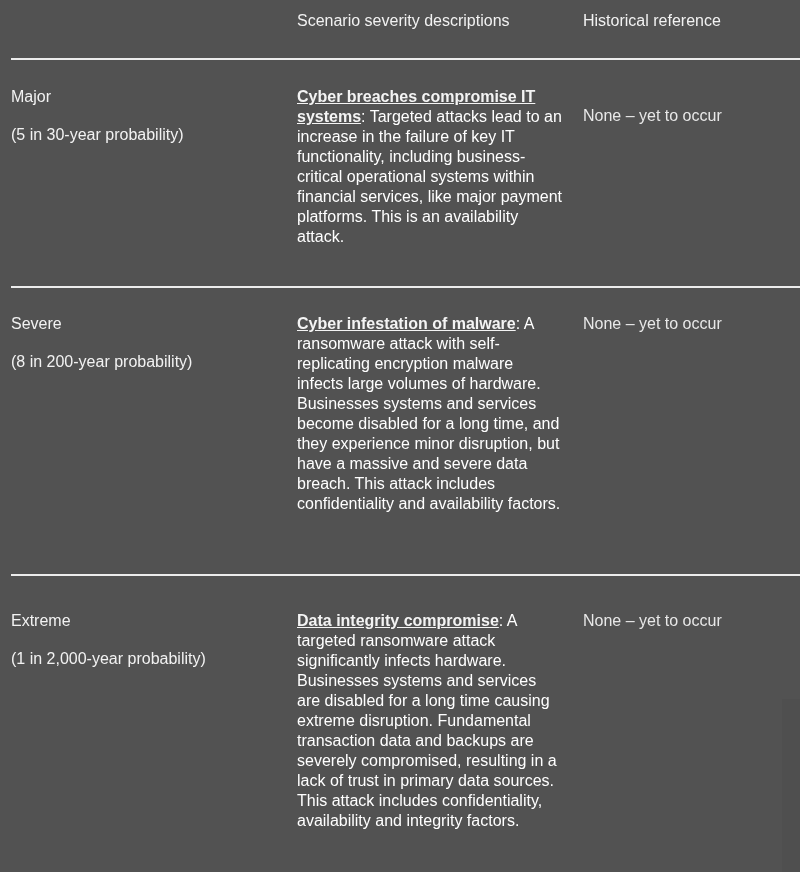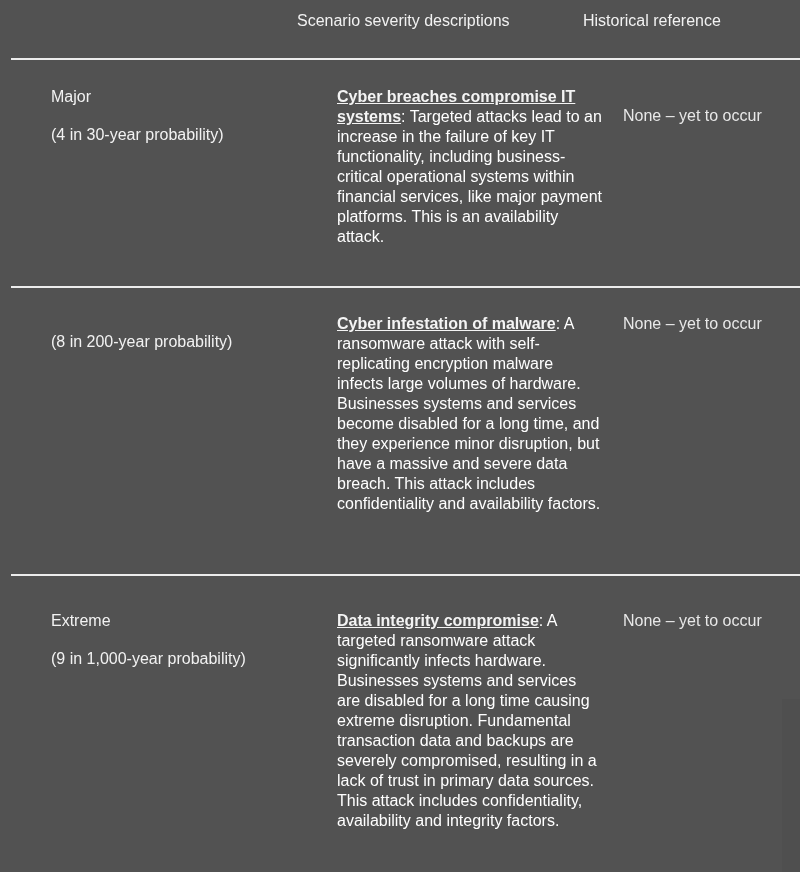--- a/index.html
+++ b/index.html
@@ -46,21 +46,20 @@
     .col3 { left: 572px; width: 215px; }
     .row {
       position: relative;
       border-bottom: 2px solid #ececec;
     }
     .row .cell {
       position: absolute;
       font-size: 16px;
       line-height: 20px;
       color: #e8e8e8;
-      margin-left: 40px;
     }
     .level-name { display: block; color: #f2f2f2; }
     .level-prob { display: block; margin-top: 18px; color: #f2f2f2; }
     .desc-title { font-weight: bold; color: #f4f4f4; text-decoration: underline; }
     .desc-body { color: #ffffff; }
     .hist { color: #e4e4e4; }
     .row-1 { height: 226px; }
     .row-2 { height: 286px; }
     .row-3 { height: 300px; border-bottom: none; }
   </style>
@@ -71,41 +70,42 @@
 
 <div class="table">
   <div class="header-row">
     <div class="cell col3">Historical reference</div>
     <div class="cell col2">Scenario severity descriptions</div>
   </div>
 
   <div class="row row-1">
     <div class="cell col1" style="top:27px">
       <span class="level-name">Major</span>
-      <span class="level-prob">(4 in 30-year probability)</span>
+      <span class="level-prob">(5 in 30-year probability)</span>
     </div>
     <div class="cell col2" style="top:27px">
       <span class="desc-title">Cyber breaches compromise IT systems</span><span class="desc-body">: Targeted attacks lead to an increase in the failure of key IT functionality, including business-critical operational systems within financial services, like major payment platforms. This is an availability attack.</span>
     </div>
     <div class="cell col3 hist" style="top:46px">None – yet to occur</div>
   </div>
 
   <div class="row row-2">
     <div class="cell col1" style="top:26px">
+      <span class="level-name">Severe</span>
       <span class="level-prob">(8 in 200-year probability)</span>
     </div>
     <div class="cell col2" style="top:26px">
       <span class="desc-title">Cyber infestation of malware</span><span class="desc-body">: A ransomware attack with self-replicating encryption malware infects large volumes of hardware. Businesses systems and services become disabled for a long time, and they experience minor disruption, but have a massive and severe data breach. This attack includes confidentiality and availability factors.</span>
     </div>
     <div class="cell col3 hist" style="top:26px">None – yet to occur</div>
   </div>
 
   <div class="row row-3">
     <div class="cell col1" style="top:35px">
       <span class="level-name">Extreme</span>
-      <span class="level-prob">(9 in 1,000-year probability)</span>
+      <span class="level-prob">(1 in 2,000-year probability)</span>
     </div>
     <div class="cell col2" style="top:35px">
       <span class="desc-title">Data integrity compromise</span><span class="desc-body">: A targeted ransomware attack significantly infects hardware. Businesses systems and services are disabled for a long time causing extreme disruption. Fundamental transaction data and backups are severely compromised, resulting in a lack of trust in primary data sources. This attack includes confidentiality, availability and integrity factors.</span>
     </div>
     <div class="cell col3 hist" style="top:35px">None – yet to occur</div>
   </div>
 </div>
 
 </body></html>

